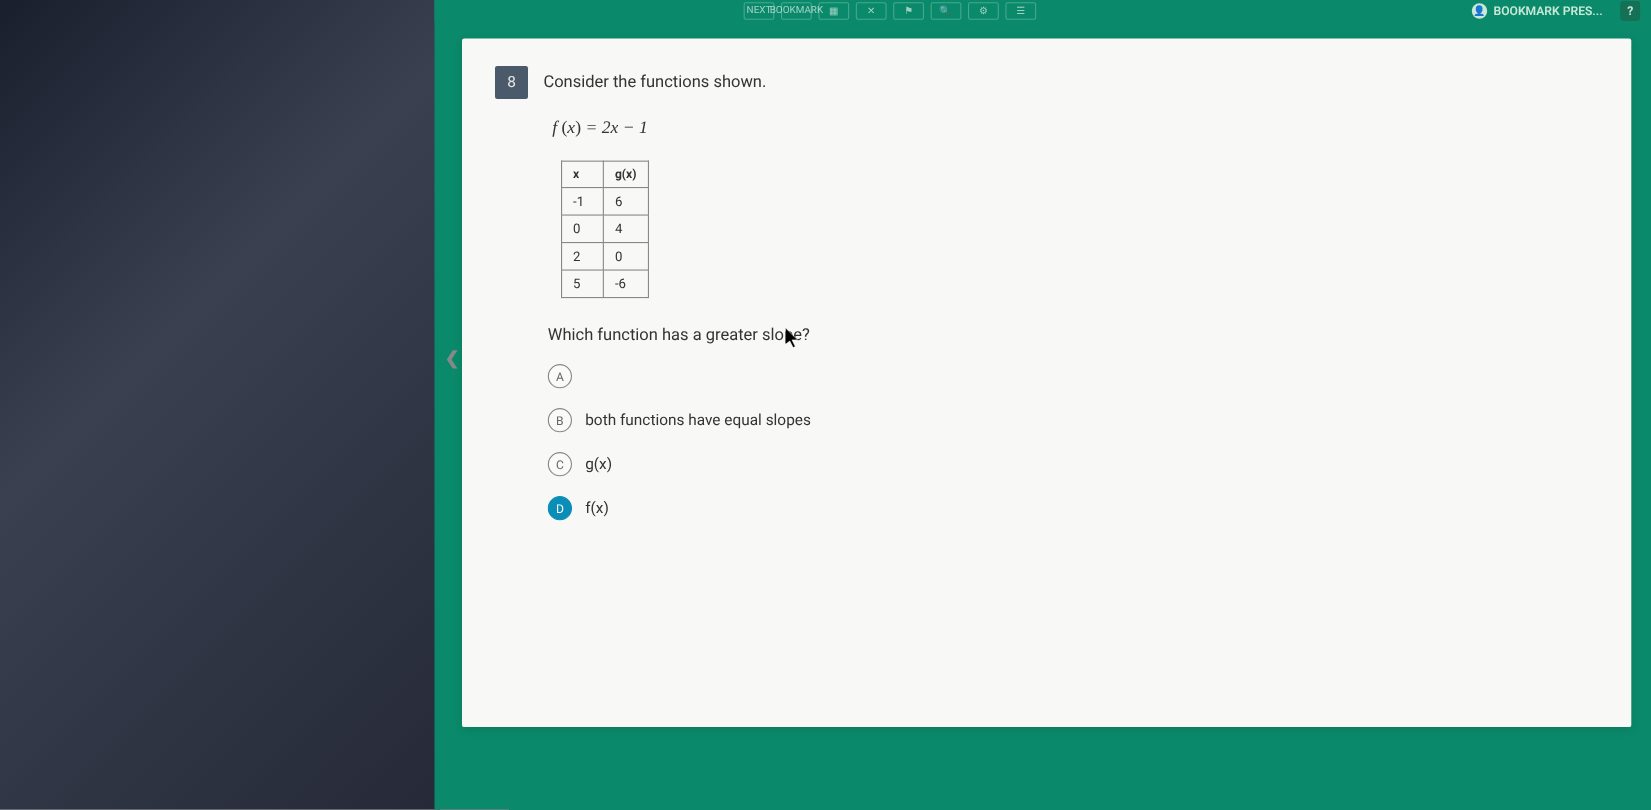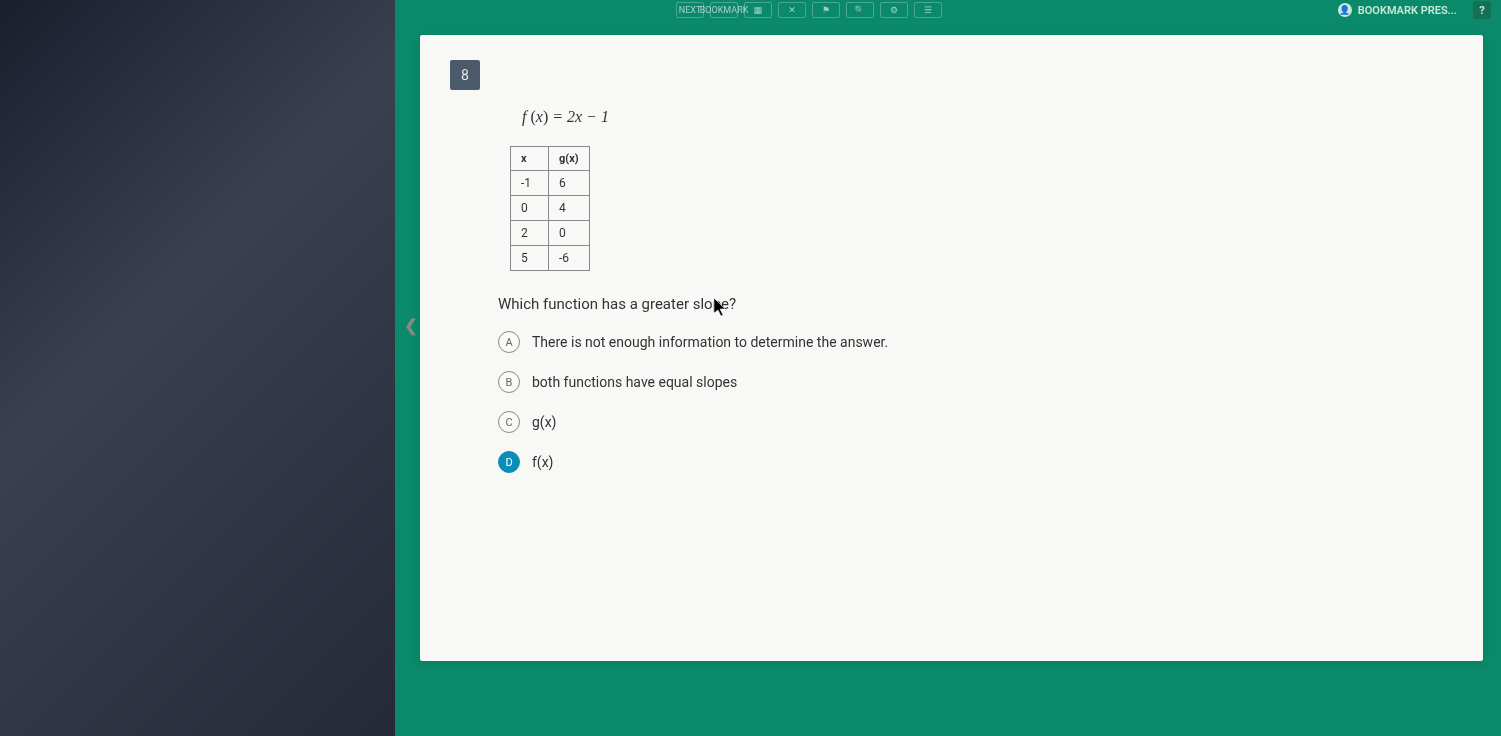--- a/index.html
+++ b/index.html
@@ -136,21 +136,21 @@
       justify-content: center;
       font-size: 14px;
       border-radius: 2px;
     }
     .question-prompt {
       font-size: 15px;
       color: #333;
       padding-top: 5px;
     }
     .equation {
-      margin-left: 72px;
+      margin-left: 52px;
       font-size: 16px;
       color: #333;
       font-family: 'Times New Roman', serif;
       font-style: italic;
       margin-bottom: 20px;
     }
     .equation .paren {
       font-style: normal;
     }
     .data-table {
@@ -244,20 +244,21 @@
   </div>
 </div>
 
 <div class="nav-prev">
   <span>❮</span>
 </div>
 
 <div class="content-area">
   <div class="question-header">
     <div class="question-number">8</div>
+    <div class="question-prompt">Consider the functions shown.</div>
   </div>
 
   <div class="equation">
     <span>f</span> <span class="paren">(</span><span>x</span><span class="paren">)</span> = <span>2x − 1</span>
   </div>
 
   <table class="data-table">
     <tbody>
         <tr>
       <th>x</th>
@@ -280,21 +281,20 @@
       <td>-6</td>
     </tr>
   </tbody>
     </table>
 
   <div class="sub-question">Which function has a greater slope?</div>
 
   <div class="answer-list">
     <div class="answer-option">
       <div class="answer-bubble">A</div>
-      <div class="answer-text">There is not enough information to determine the answer.</div>
     </div>
     <div class="answer-option">
       <div class="answer-bubble">B</div>
       <div class="answer-text">both functions have equal slopes</div>
     </div>
     <div class="answer-option">
       <div class="answer-bubble">C</div>
       <div class="answer-text">g(x)</div>
     </div>
     <div class="answer-option">

